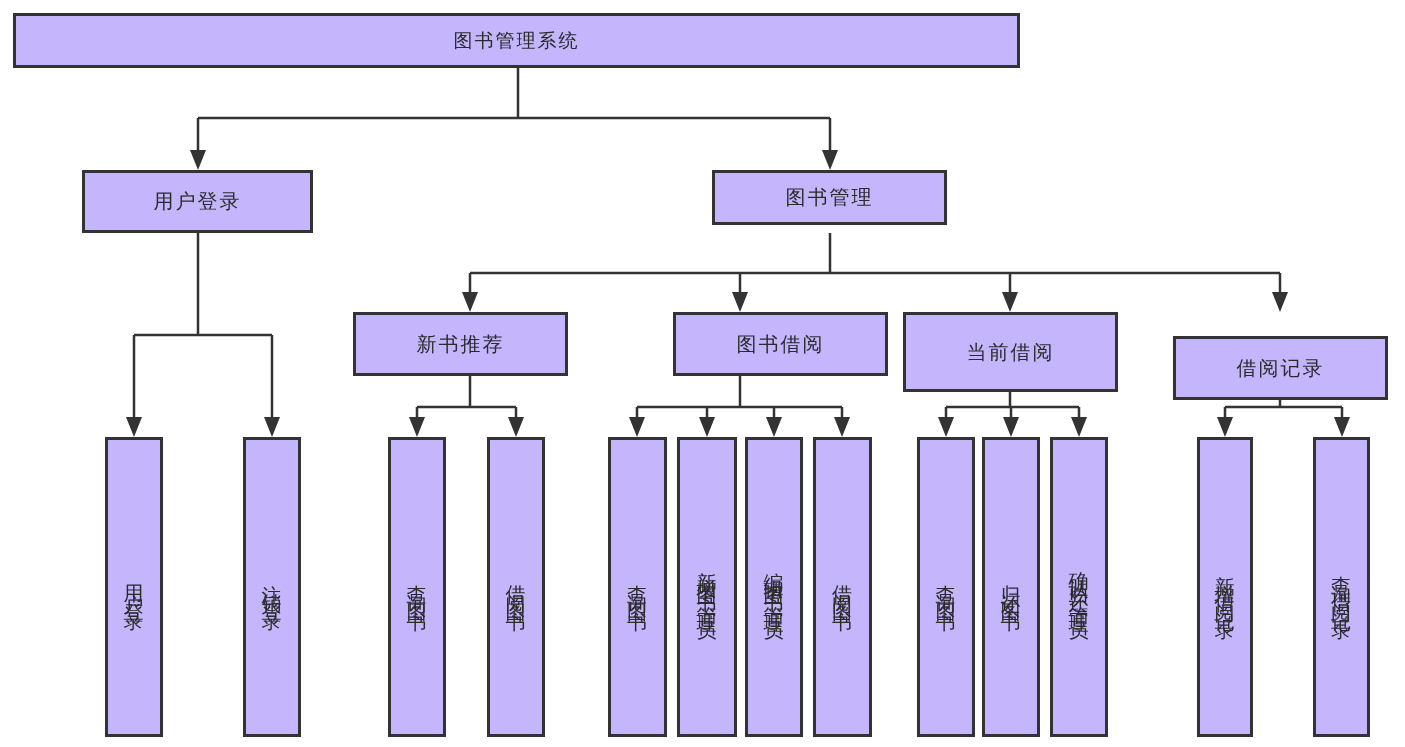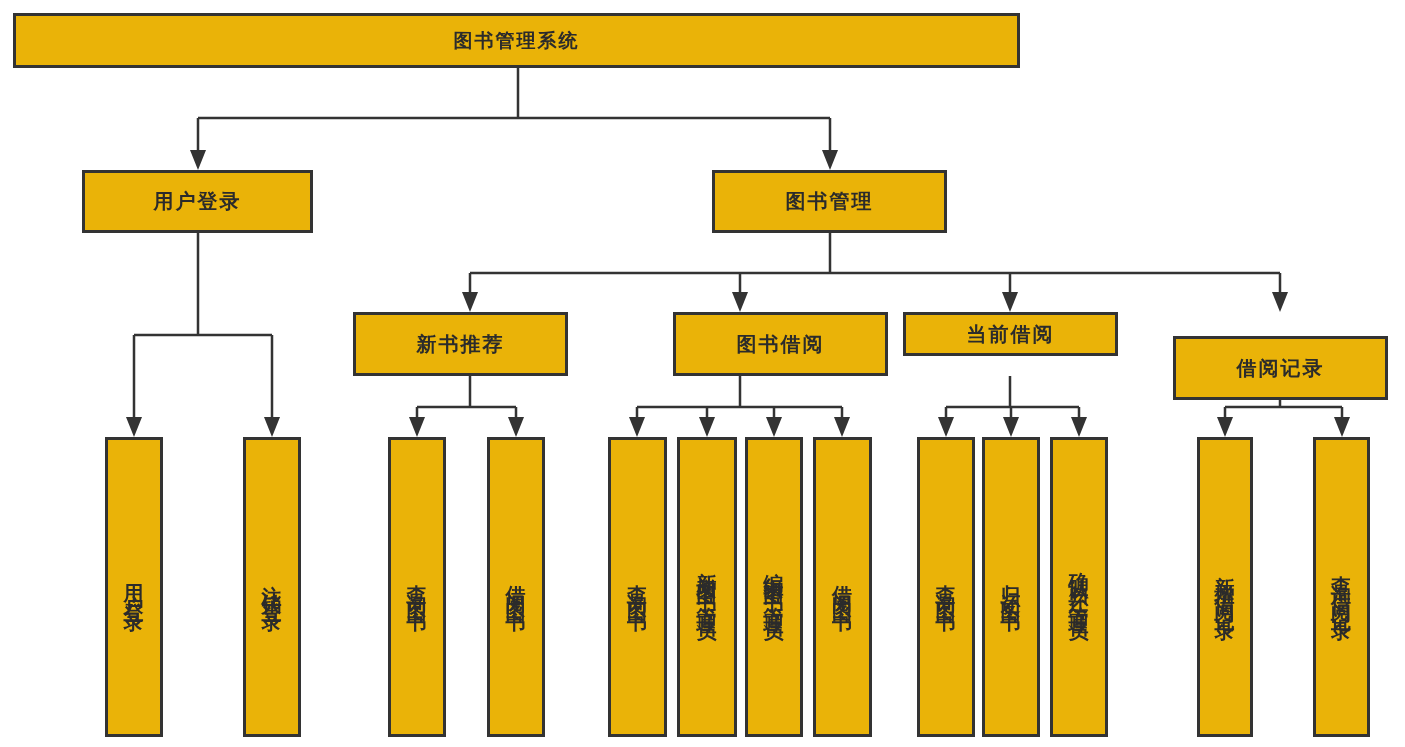--- a/index.html
+++ b/index.html
@@ -16,27 +16,26 @@
     left: 0; top: 0;
     width: 1405px; height: 747px;
     z-index: 1;
   }
   .conn { stroke: #333333; stroke-width: 2.5; fill: none; }
   .arrow { fill: #333333; stroke: none; }
   .node {
     position: absolute;
     box-sizing: border-box;
     border: 3px solid #333333;
-    background: #eab308;
+    background: #c4b5fd;
     display: flex;
     align-items: center;
     justify-content: center;
     color: #2b2b2b;
     z-index: 2;
-    font-weight: bold;
   }
   .h-node { font-size: 20px; letter-spacing: 2px; }
   .root-node { font-size: 19px; letter-spacing: 2px; }
   .v-node span {
     writing-mode: vertical-rl;
     text-orientation: mixed;
     font-size: 20px;
     letter-spacing: 9px;
     line-height: 1;
     color: #2b2b2b;
@@ -105,25 +104,25 @@
     <g>
       <path class="conn" d="M1280 376 V407 M1225 407 H1342 M1225 407 V423 M1342 407 V423"></path>
       <path class="arrow" d="M1225 437 L1217 417 L1233 417 Z"></path>
       <path class="arrow" d="M1342 437 L1334 417 L1350 417 Z"></path>
     </g>
   </svg>
 
   <div class="node h-node root-node" style="left:13px; top:13px; width:1007px; height:55px;">图书管理系统</div>
 
   <div class="node h-node" style="left:82px; top:170px; width:231px; height:63px;">用户登录</div>
-  <div class="node h-node" style="left:712px; top:170px; width:235px; height:63px;">图书管理</div>
+  <div class="node h-node" style="left:712px; top:170px; width:235px; height:55px;">图书管理</div>
 
   <div class="node h-node" style="left:353px; top:312px; width:215px; height:64px;">新书推荐</div>
   <div class="node h-node" style="left:633px; top:312px; width:215px; height:64px;margin-left:40px;">图书借阅</div>
-  <div class="node h-node" style="left:903px; top:312px; width:215px; height:44px;">当前借阅</div>
+  <div class="node h-node" style="left:903px; top:312px; width:215px; height:80px;">当前借阅</div>
   <div class="node h-node" style="left:1173px; top:312px; width:215px; height:64px;margin-top:24px;">借阅记录</div>
 
   <div class="node v-node" style="left:105px; top:437px; width:58px; height:300px;">
     <span>用户登录</span>
   </div>
   <div class="node v-node" style="left:243px; top:437px; width:58px; height:300px;">
     <span>注销登录</span>
   </div>
 
   <div class="node v-node" style="left:388px; top:437px; width:58px; height:300px;">

